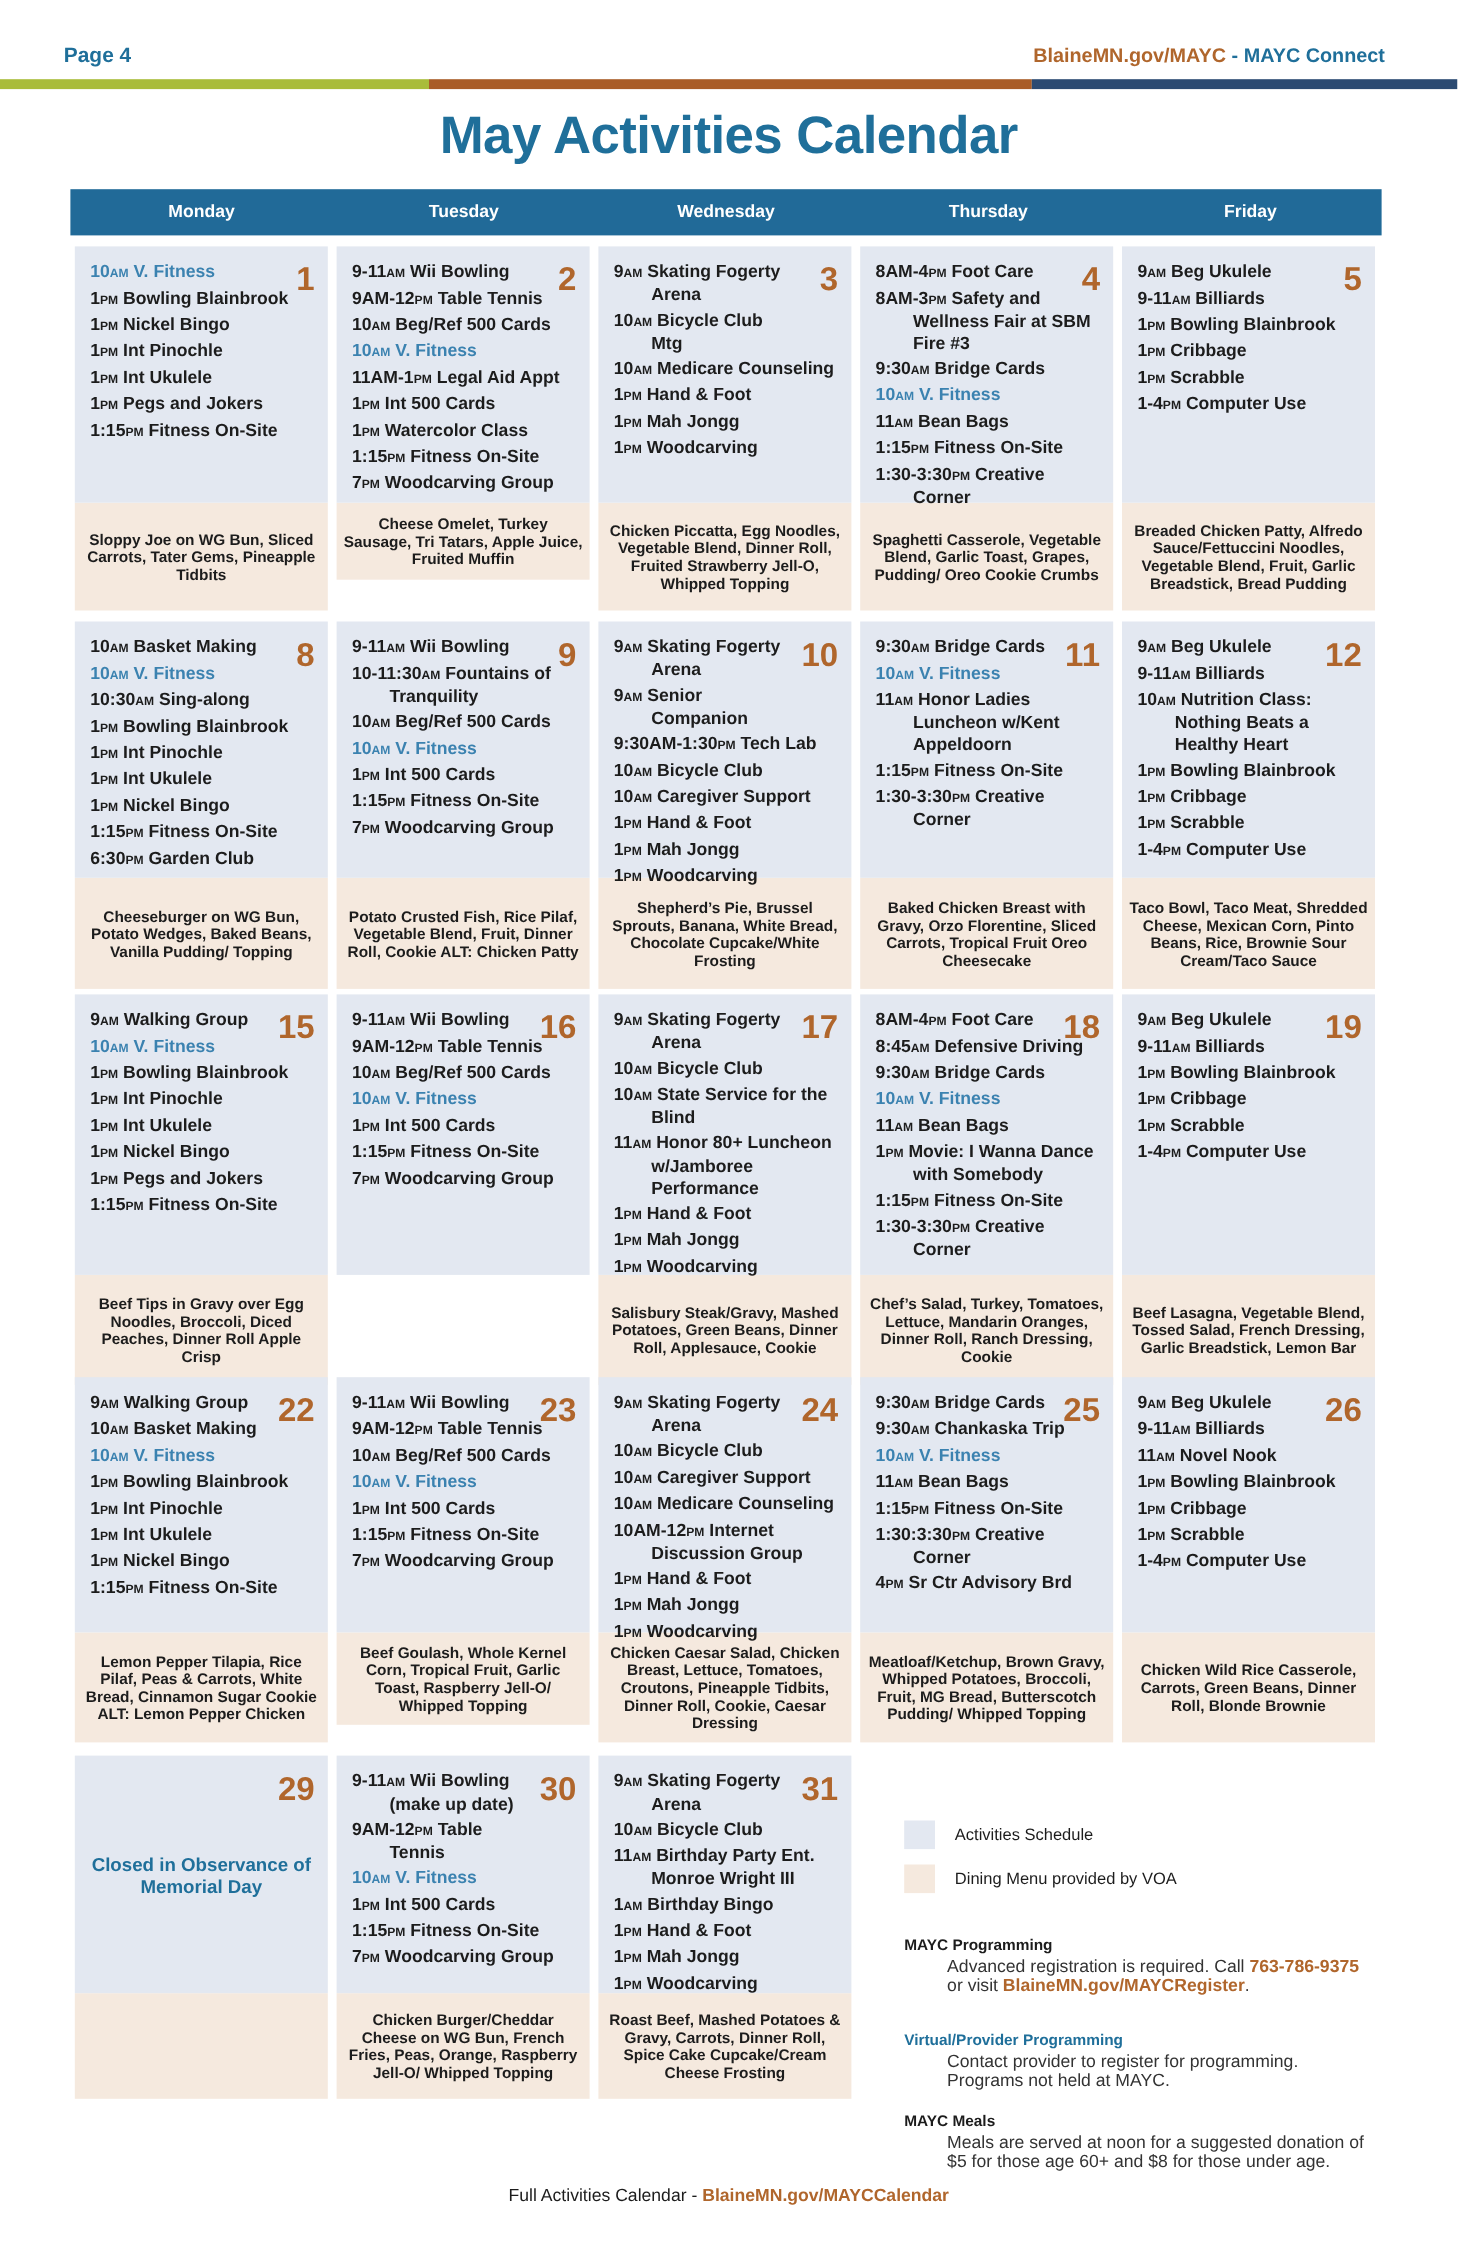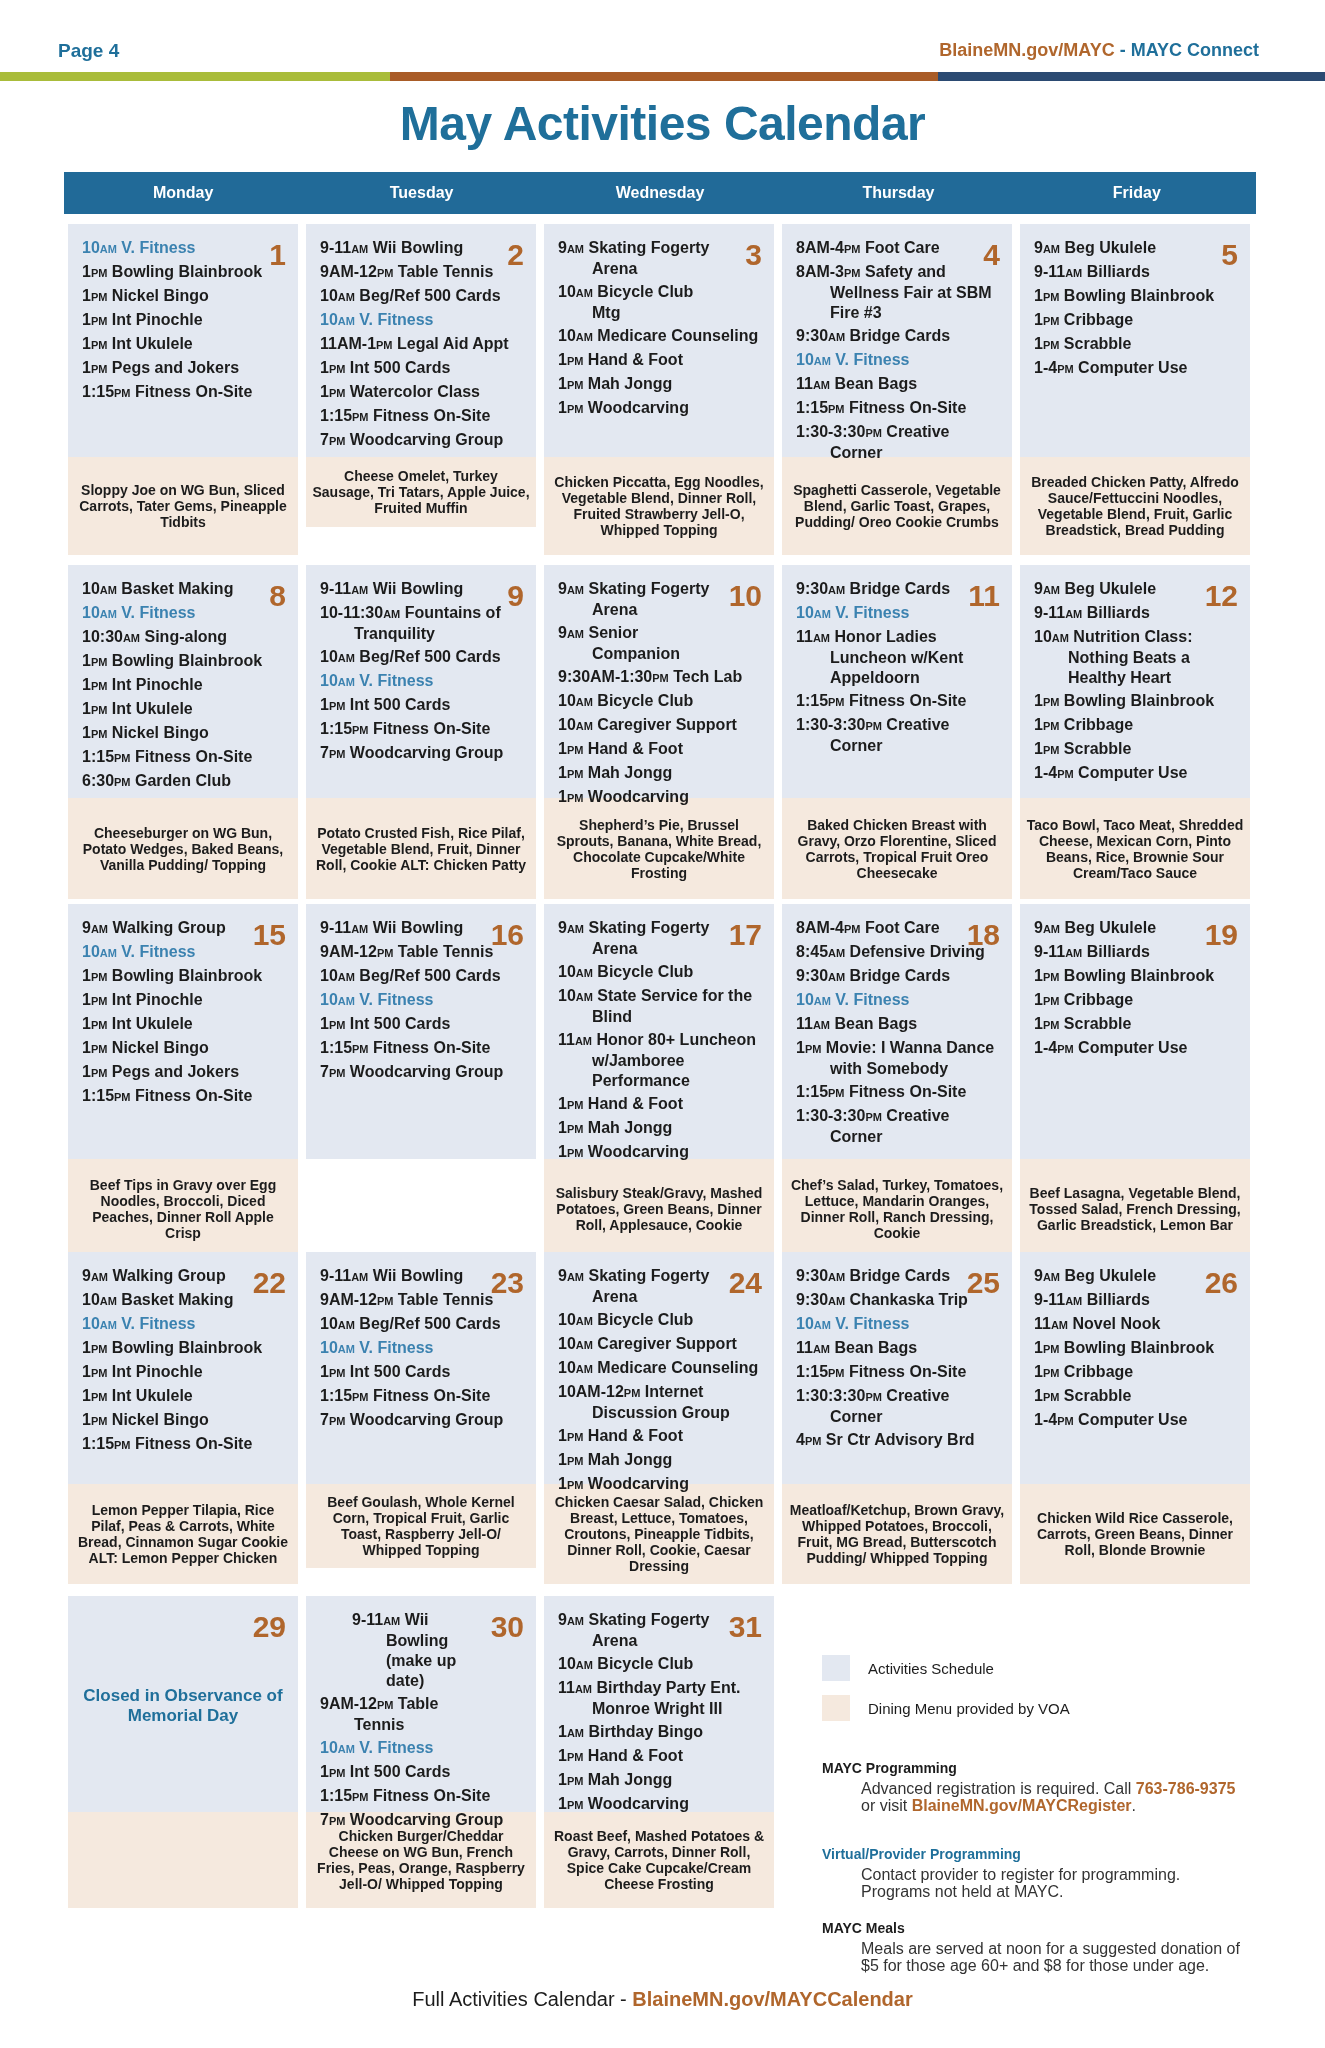--- a/index.html
+++ b/index.html
@@ -35,21 +35,21 @@
 
   .legend { position: absolute; left: 822px; top: 1648px; width: 440px; }
   .legend-row { display: flex; align-items: center; height: 40px; }
   .swatch { width: 28px; height: 26px; margin-right: 18px; }
   .legend-row span { font-size: 15px; color: #1c1c1c; }
   .info-h { font-size: 14px; font-weight: bold; margin-top: 32px; color: #1c1c1c; }
   .info-h.blue { color: #1f6f9a; }
   .info-p { font-size: 16px; line-height: 17px; color: #333; margin-top: 4px; margin-left: 39px; }
   .info-p .orange { color: #b0662c; font-weight: bold; }
 
-  .footer { position: absolute; top: 1988px; left: 0; width: 1325px; text-align: center; font-size: 20px; }
+  .footer { position: absolute; top: 1988px; left: 0; width: 1325px; text-align: center; font-size: 16px; }
   .footer .orange { color: #b0662c; font-weight: bold; }
 </style>
 </head>
 <body>
 
 <div class="topbar">
   <div class="page-num">Page 4</div>
   <div class="site-link">
     <span class="orange">BlaineMN.gov/MAYC</span><span class="blue"> - </span><span class="blue">MAYC Connect</span>
   </div>
@@ -347,21 +347,21 @@
       <div class="cell">
         <div class="act" style="height: 216px;">
           <div class="daynum">29</div>
           <div class="closed">Closed in Observance of Memorial Day</div>
         </div>
         <div class="menu" style="height: 96px;"></div>
       </div>
       <div class="cell">
         <div class="act" style="height: 216px;">
           <div class="daynum">30</div>
-          <div class="item" style="padding-right: 48px; margin-left: 32px;"><span class="t">9-11</span><span class="sc">AM</span> <span>Wii Bowling (make up date)</span></div>
+          <div class="item" style="padding-right: 48px;"><span class="t">9-11</span><span class="sc">AM</span> <span>Wii Bowling (make up date)</span></div>
           <div class="item" style="padding-right: 48px;"><span class="t">9AM-12</span><span class="sc">PM</span> <span>Table Tennis</span></div>
           <div class="item virtual"><span class="t">10</span><span class="sc">AM</span> <span>V. Fitness</span></div>
           <div class="item"><span class="t">1</span><span class="sc">PM</span> <span>Int 500 Cards</span></div>
           <div class="item"><span class="t">1:15</span><span class="sc">PM</span> <span>Fitness On-Site</span></div>
           <div class="item"><span class="t">7</span><span class="sc">PM</span> <span>Woodcarving Group</span></div>
         </div>
         <div class="menu" style="height: 96px;">Chicken Burger/Cheddar Cheese on WG Bun, French Fries, Peas, Orange, Raspberry Jell-O/ Whipped Topping</div>
       </div>
       <div class="cell">
         <div class="act" style="height: 216px;">

